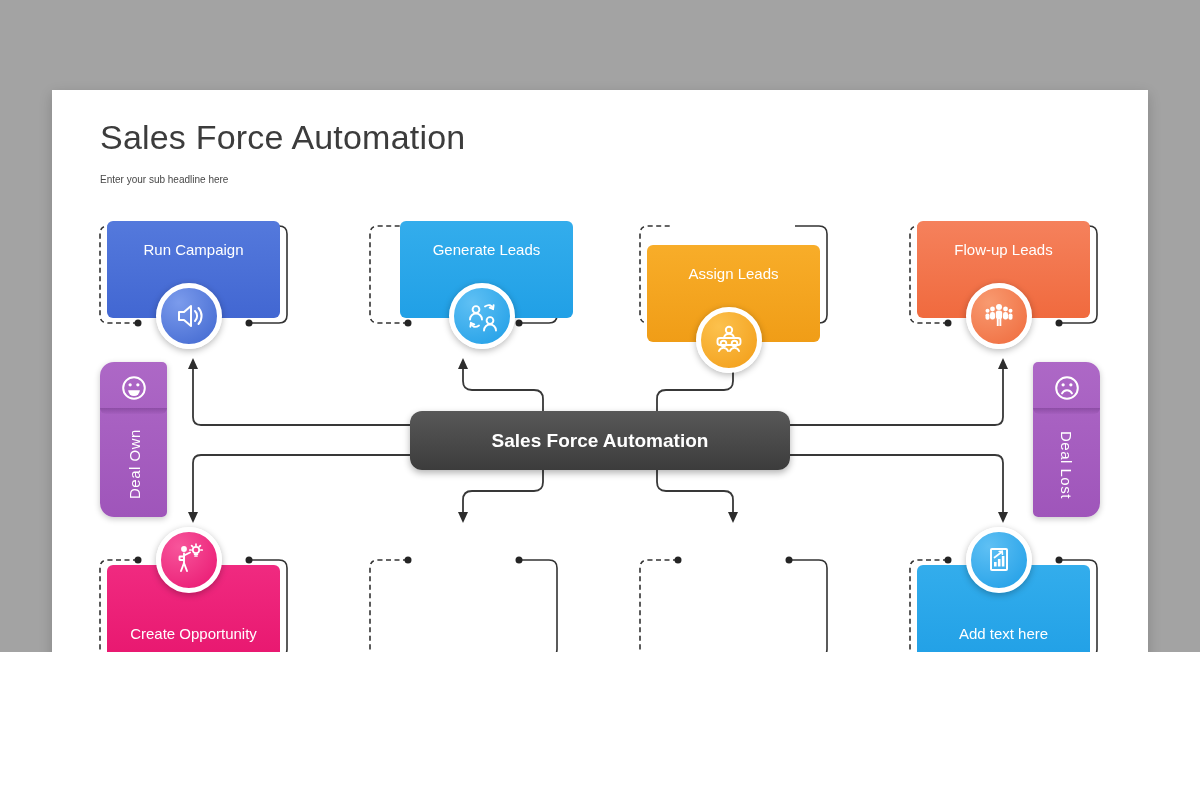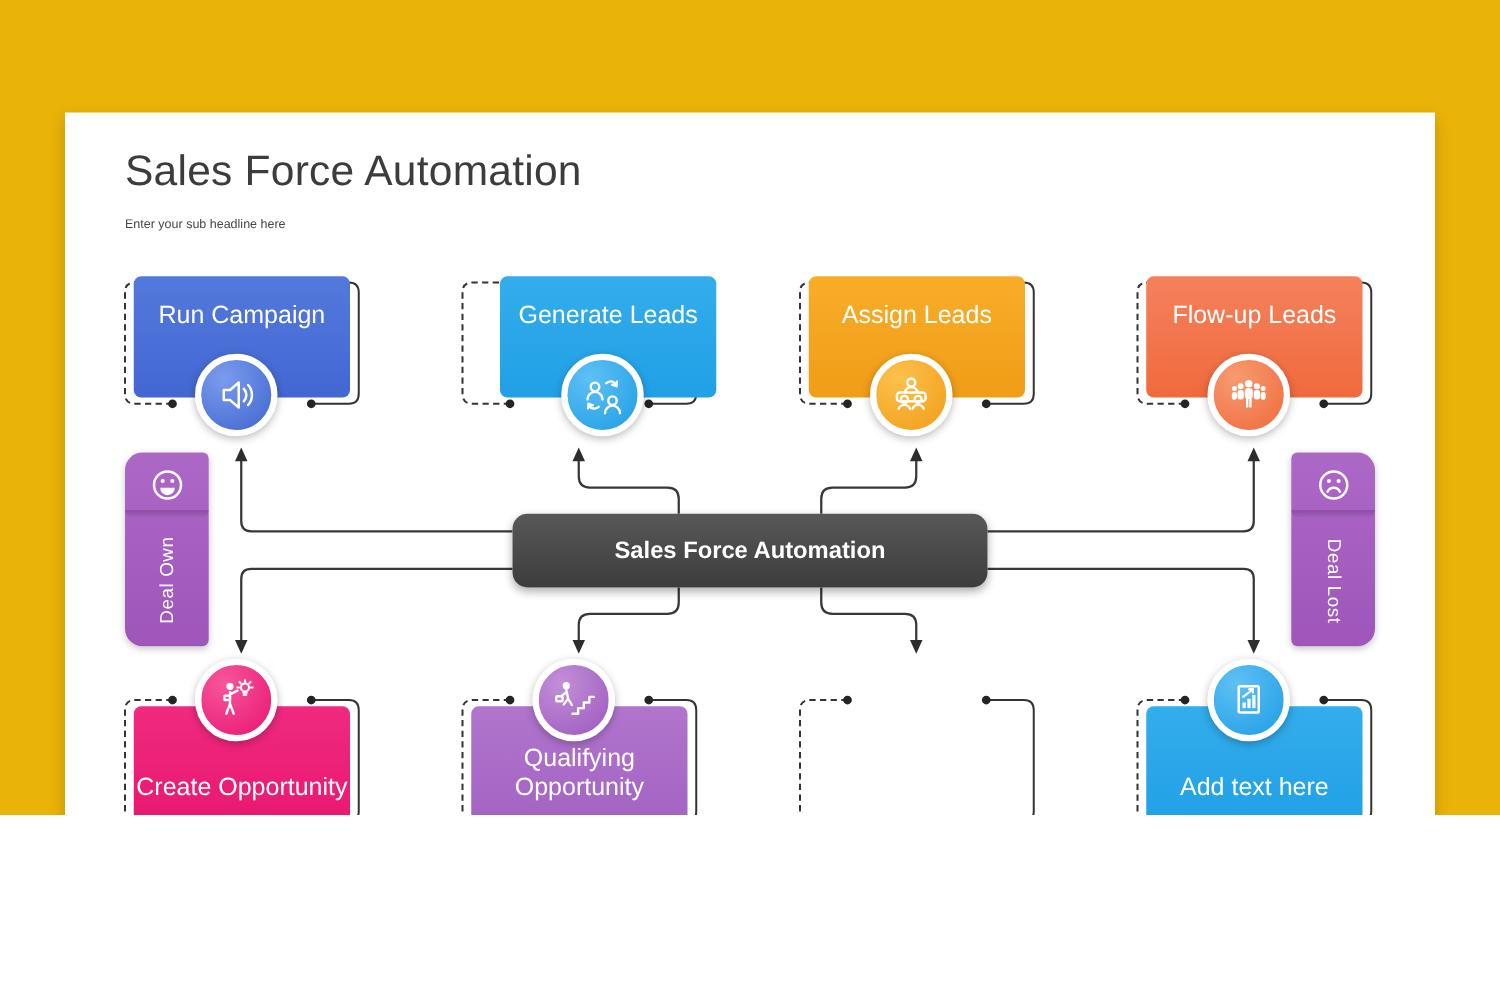--- a/index.html
+++ b/index.html
@@ -1,42 +1,42 @@
 <!DOCTYPE html>
 <html><head>
 <meta charset="utf-8">
 <style>
   * { margin:0; padding:0; box-sizing:border-box; }
   body { font-family:"Liberation Sans", sans-serif; }
-  .stage { position:relative; width:1200px; height:652px; background:#eab308; overflow:hidden; }
+  .stage { position:relative; width:1200px; height:652px; background:#a3a3a3; overflow:hidden; }
   .slide { position:absolute; left:52px; top:90px; width:1096px; height:616px; background:#ffffff;
            box-shadow:0 4px 12px rgba(0,0,0,0.18); }
   .title { position:absolute; left:100px; top:118px; font-size:34px; font-weight:500; color:#3c3c3c; letter-spacing:0.2px; }
   .subtitle { position:absolute; left:100px; top:174px; font-size:10px; color:#474747; }
 
   svg.wires { position:absolute; left:0; top:0; width:1200px; height:800px; z-index:1; }
   .wire { fill:none; stroke:#383838; stroke-width:1.8px; }
   .deco-dash { fill:none; stroke:#333333; stroke-width:1.6px; stroke-dasharray:5 3.5; }
   .deco-solid { fill:none; stroke:#333333; stroke-width:1.6px; }
   .deco-dot { fill:#242424; }
   .arrowhead { fill:#2d2d2d; }
 
   .node { position:absolute; width:173px; height:97px; border-radius:6px; z-index:2; }
-  .node .label { position:absolute; left:0; width:100%; text-align:center; color:#ffffff; font-size:20px; }
+  .node .label { position:absolute; left:0; width:100%; text-align:center; color:#ffffff; font-size:15px; }
   .node.top .label { top:20px; }
   .node.bottom .label { bottom:20px; }
   .badge { position:absolute; left:50%; margin-left:-38px; width:66px; height:66px; border-radius:50%;
            border:5px solid #ffffff; box-shadow:0 2px 7px rgba(0,0,0,0.28);
            display:flex; align-items:center; justify-content:center; }
   .node.top .badge { top:62px; }
   .node.bottom .badge { top:-38px; }
 
   .c-blue   { background:linear-gradient(180deg,#5479dc,#4267d2); }
   .c-lblue  { background:linear-gradient(180deg,#33adec,#21a0e6); }
-  .c-amber  { background:linear-gradient(180deg,#f8ad29,#f09d17); }
+  .c-amber  { background:linear-gradient(180deg,#f8ad29,#f09d17);margin-top:24px; }
   .c-coral  { background:linear-gradient(180deg,#f5815c,#f06a3e); }
   .c-pink   { background:linear-gradient(180deg,#f02a80,#e8176f); }
   .c-purple { background:linear-gradient(180deg,#b175cd,#a263c2); }
   .b-blue   { background:radial-gradient(circle at 32% 26%,#7b9bec,#3f66cf); }
   .b-lblue  { background:radial-gradient(circle at 32% 26%,#5fc0f4,#1d9de6); }
   .b-amber  { background:radial-gradient(circle at 32% 26%,#fcc14d,#f29c16); }
   .b-coral  { background:radial-gradient(circle at 32% 26%,#f89a70,#ef6a3c); }
   .b-pink   { background:radial-gradient(circle at 32% 26%,#f7559b,#e91570); }
   .b-purple { background:radial-gradient(circle at 32% 26%,#c28fd9,#9c58bd); }
 
@@ -206,33 +206,20 @@
         <circle cx="14" cy="8" r="2.9" fill="#fff"></circle>
         <g stroke="#fff" stroke-width="1.7" stroke-linecap="round" fill="none">
           <circle cx="26" cy="9" r="3.2"></circle>
           <path d="M24.6 13.2h2.8 M25 15h2"></path>
           <path d="M26 3.2v1.4 M21.2 9h-1.4 M32.2 9h-1.4 M22.6 5.6l-1-1 M29.4 5.6l1-1"></path>
         </g>
       </svg>
     </div>
   </div>
 
-  <div class="node bottom c-purple" style="left:377px; top:565px;">
-    <div class="label">Qualifying Opportunity</div>
-    <div class="badge b-purple">
-      <svg class="icon-svg" width="38" height="38" viewBox="0 0 38 38">
-        <g stroke="#fff" stroke-width="1.9" stroke-linecap="round" stroke-linejoin="round" fill="none">
-          <path d="M18 30h4.5v-4.5H27V21h4.5v-4.5H35"></path>
-          <path d="M13 10.5 L14.5 18 M14.5 18 L17.5 23 M14.5 18 L11 22.5 M13.3 12.5 L9 16"></path>
-          <rect x="5" y="16" width="5" height="4" rx="0.6"></rect>
-        </g>
-        <circle cx="13" cy="7.5" r="2.9" fill="#fff"></circle>
-      </svg>
-    </div>
-  </div>
 
 
   <div class="node bottom c-lblue" style="left:917px; top:565px;">
     <div class="label">Add text here</div>
     <div class="badge b-lblue">
       <svg class="icon-svg" width="38" height="38" viewBox="0 0 38 38">
         <rect x="11" y="8" width="16" height="21" rx="1" fill="none" stroke="#fff" stroke-width="2"></rect>
         <g fill="#fff">
           <rect x="14" y="21" width="2.6" height="4.5"></rect>
           <rect x="17.9" y="18" width="2.6" height="7.5"></rect>

